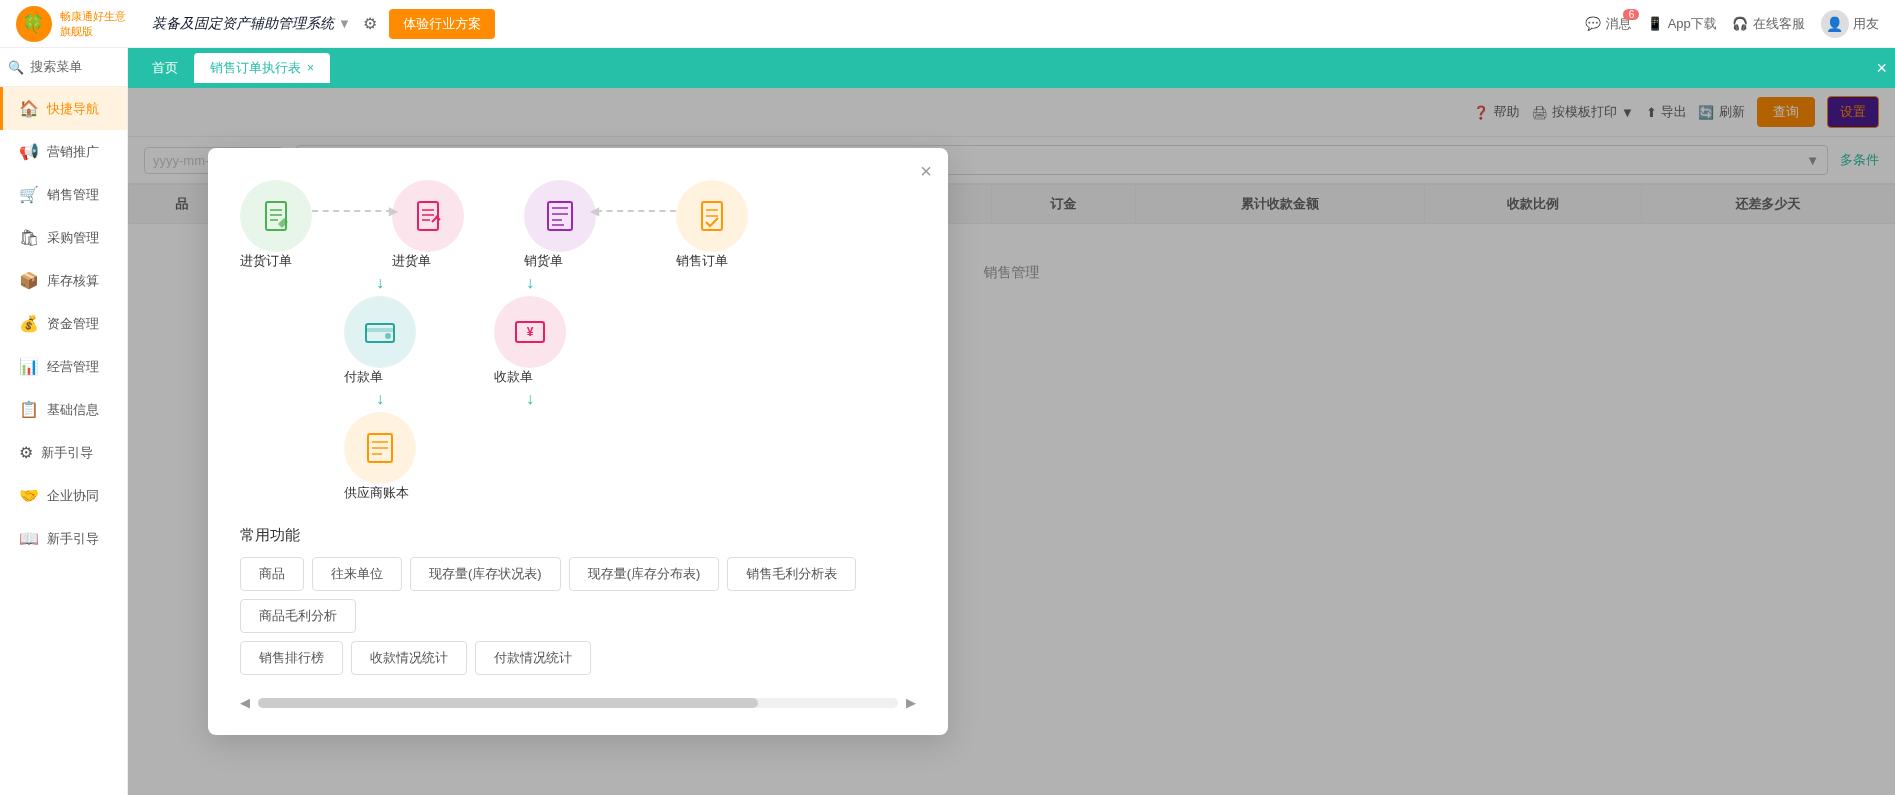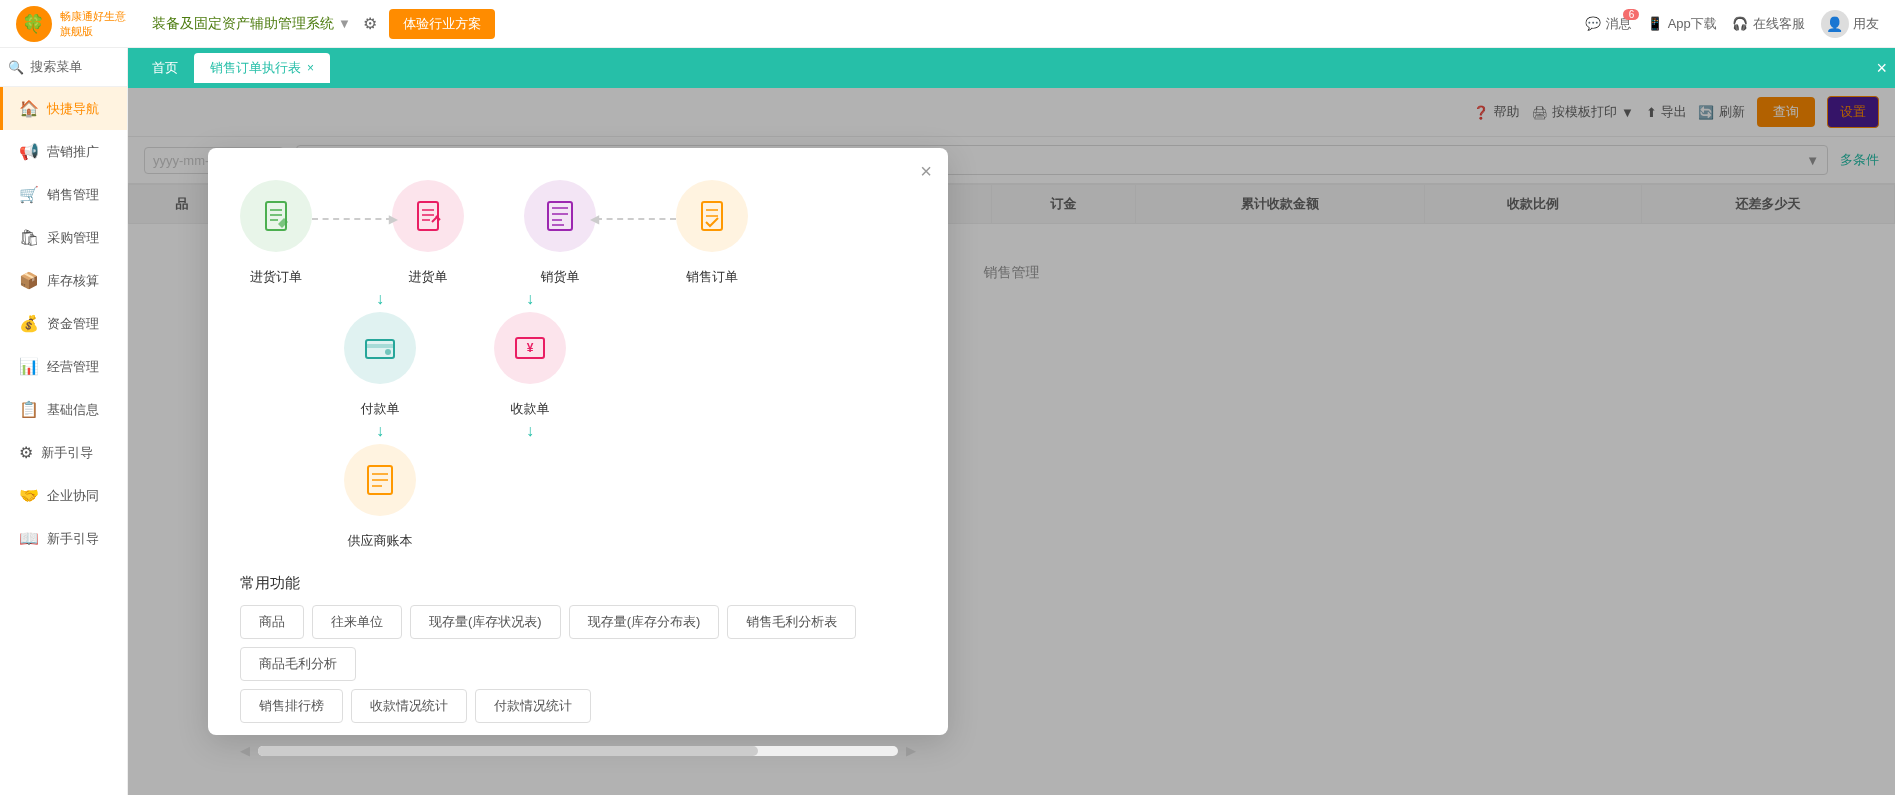--- a/index.html
+++ b/index.html
@@ -10,21 +10,21 @@
     .top-bar { display: flex; align-items: center; height: 48px; background: #fff; border-bottom: 1px solid #eee; padding: 0 16px; flex-shrink: 0; }
     .main-area { display: flex; flex: 1; overflow: hidden; }
     .sidebar { width: 128px; background: #fff; border-right: 1px solid #eee; display: flex; flex-direction: column; flex-shrink: 0; }
     .content-area { flex: 1; display: flex; flex-direction: column; overflow: hidden; }
     .tab-bar { height: 40px; background: #26bfa8; display: flex; align-items: center; padding: 0 8px; flex-shrink: 0; }
 
     
     .logo-area { display: flex; align-items: center; gap: 8px; width: 128px; flex-shrink: 0; }
     .logo-icon { width: 36px; height: 36px; background: #ff8c00; border-radius: 50%; display: flex; align-items: center; justify-content: center; color: #fff; font-size: 18px; }
     .logo-text { font-size: 11px; color: #ff8c00; line-height: 1.3; }
-    .system-title { font-size: 14px; color: #4d7c0f; font-weight: 500; margin-left: 8px; }
+    .system-title { font-size: 14px; color: #0f172a; font-weight: 500; margin-left: 8px; font-style: italic; }
     .title-dropdown { margin-left: 4px; color: #999; cursor: pointer; }
     .settings-icon { margin-left: 12px; color: #666; cursor: pointer; font-size: 16px; }
     .trial-btn { margin-left: 12px; background: #ff8c00; color: #fff; border: none; border-radius: 4px; padding: 6px 14px; cursor: pointer; font-size: 13px; }
     .top-right { margin-left: auto; display: flex; align-items: center; gap: 16px; }
     .top-icon-item { display: flex; align-items: center; gap: 4px; color: #666; cursor: pointer; font-size: 13px; position: relative; }
     .badge { position: absolute; top: -6px; right: -8px; background: #f56c6c; color: #fff; border-radius: 10px; font-size: 10px; padding: 0 4px; min-width: 16px; text-align: center; }
     .user-avatar { width: 28px; height: 28px; background: #ddd; border-radius: 50%; display: flex; align-items: center; justify-content: center; color: #999; font-size: 14px; }
 
     
     .sidebar-search { padding: 10px 8px; border-bottom: 1px solid #f0f0f0; display: flex; align-items: center; gap: 6px; color: #666; cursor: pointer; font-size: 13px; }
@@ -70,21 +70,21 @@
     .flow-circle { width: 72px; height: 72px; border-radius: 50%; display: flex; align-items: center; justify-content: center; font-size: 28px; flex-shrink: 0; }
     .flow-circle.green { background: #e8f5e9; color: #4caf50; }
     .flow-circle.red { background: #fce4ec; color: #e91e63; }
     .flow-circle.purple { background: #f3e5f5; color: #9c27b0; }
     .flow-circle.orange { background: #fff3e0; color: #ff9800; }
     .flow-circle.teal { background: #e0f2f1; color: #26a69a; }
     .flow-circle.pink { background: #fce4ec; color: #e91e63; }
     .flow-circle.orange2 { background: #fff3e0; color: #ff9800; }
     .flow-circle.blue { background: #e3f2fd; color: #1e88e5; }
     .flow-label { font-size: 13px; color: #333; text-align: center; }
-    .flow-col { display: flex; flex-direction: column; align-items: center; gap: 16px; }
+    .flow-col { display: flex; flex-direction: column; align-items: flex-start; }
 
     
     .common-section { margin-top: 24px; }
     .common-title { font-size: 15px; color: #333; margin-bottom: 12px; font-weight: 500; }
     .common-btns { display: flex; flex-wrap: wrap; gap: 8px; }
     .common-btn { border: 1px solid #ddd; border-radius: 4px; padding: 7px 18px; font-size: 13px; color: #555; cursor: pointer; background: #fff; }
 
     
     .modal-scroll { margin-top: 20px; }
     .scrollbar-track { width: 660px; height: 10px; background: #f0f0f0; border-radius: 5px; position: relative; }

